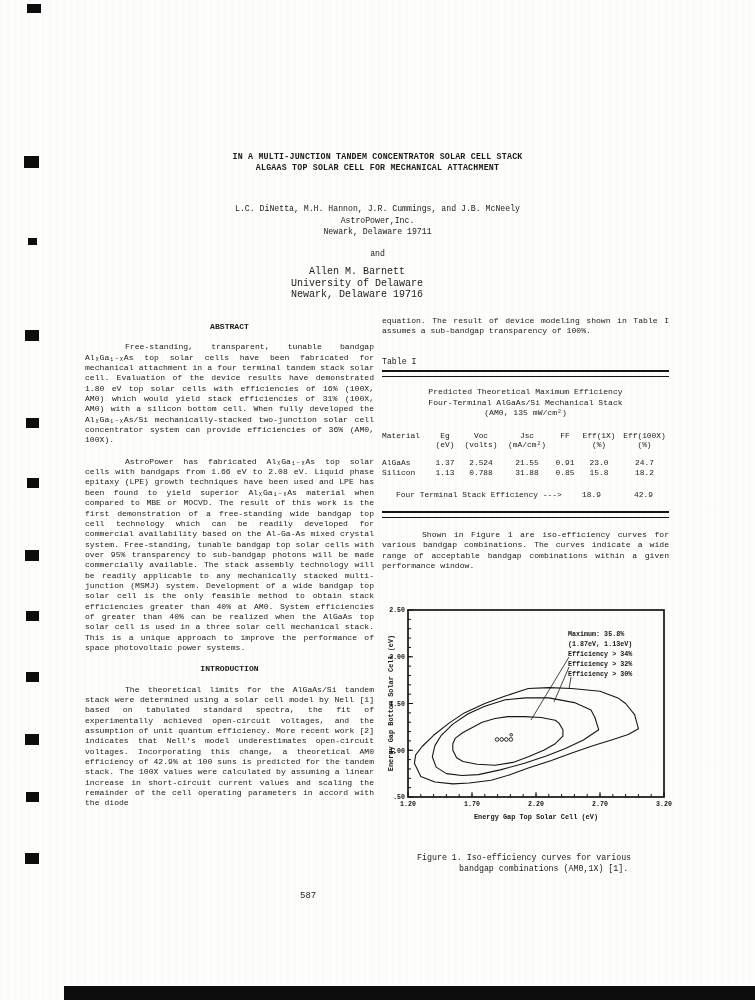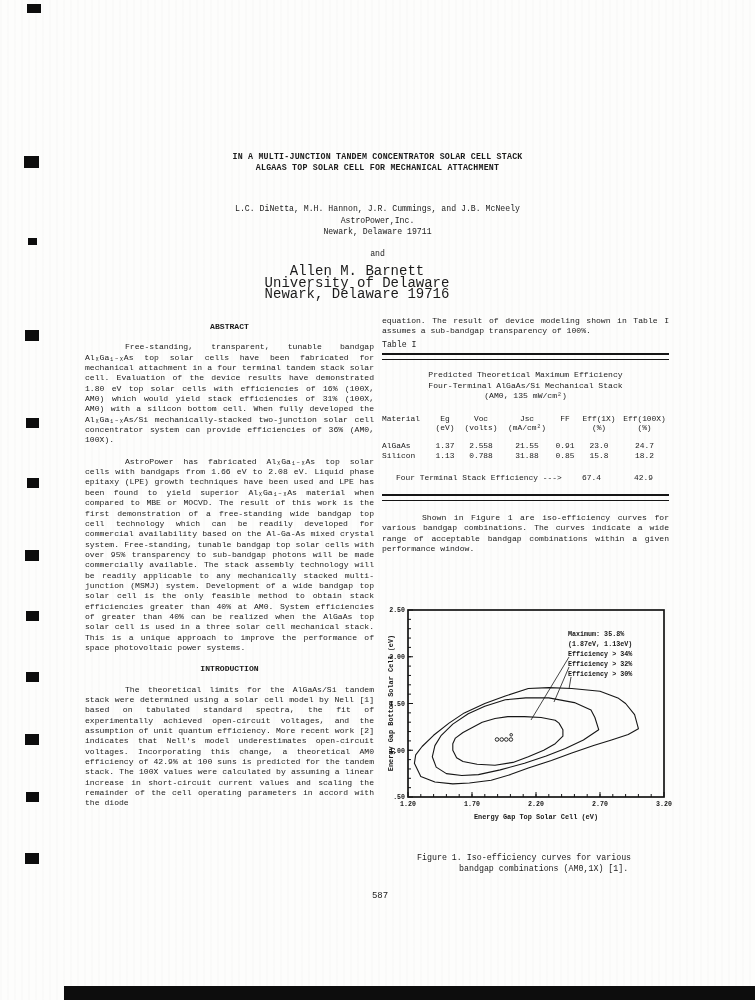--- a/index.html
+++ b/index.html
@@ -10,30 +10,30 @@
       #fdfdfc;
     font-family:"Liberation Mono", monospace;
     color:#1b1b1b;
     -webkit-font-smoothing:none;
   }
   .abs{position:absolute;}
   .ctr{text-align:center;}
   .title-block{left:0;top:151px;width:755px;font-size:8.3px;line-height:11px;font-weight:bold;letter-spacing:.2px;}
   .byline{left:0;top:203px;width:755px;font-size:8.2px;line-height:11.5px;}
   .and-line{left:0;top:249px;width:755px;font-size:8.2px;}
-  .byline2{left:0;top:266px;width:714px;font-size:14px;line-height:11.5px;}
+  .byline2{left:0;top:266px;width:714px;font-size:10px;line-height:11.5px;}
   .col{font-size:8.1px;line-height:10.35px;text-align:justify;}
   .col-left{left:85px;top:318px;width:289px;}
   .col-right{left:382px;top:316px;width:287px;}
   .para{text-indent:40px;margin:0 0 11px 0;}
   .para-noindent{text-indent:0;margin:0;}
   .sect-head{text-align:center;font-weight:bold;margin:4px 0 10px 0;text-indent:0;}
   .sect-head2{text-align:center;font-weight:bold;margin:10px 0 10px 0;text-indent:0;}
   
-  .tbl{margin-top:3px;}
+  .tbl{margin-top:20px;}
   .tbl-label{text-align:left;font-size:8.2px;margin-bottom:3px;}
   .dbl-rule{height:4px;border-top:2.6px solid #151515;border-bottom:1.3px solid #151515;margin:0 0 10px 0;}
   .dbl-rule.bottom{margin:10px 0 12px 0;}
   .tbl-title{text-align:center;font-size:8.1px;line-height:10.5px;margin-bottom:12px;}
   .tgrid{display:grid;grid-template-columns:48px 30px 42px 50px 26px 42px 49px;font-size:7.9px;line-height:9.6px;text-align:center;}
   .tgrid .c1{text-align:left;}
   .thead{margin-bottom:8px;}
   .trow{margin-bottom:1px;}
   .uline{}
   .tsum{position:relative;height:11px;margin:12px 0 2px 0;font-size:7.9px;}
@@ -41,21 +41,21 @@
   .tsum .v1{position:absolute;left:200px;}
   .tsum .v2{position:absolute;left:252px;}
   
   #figwrap{left:385px;top:600px;width:310px;height:245px;}
   svg text{font-family:"Liberation Mono", monospace;fill:#161616;}
   .tick-lab{font-size:6.6px;font-weight:bold;}
   .ax-lab{font-size:6.9px;font-weight:bold;}
   .ann{font-size:6.7px;font-weight:bold;}
   .caption{left:417px;top:852px;width:270px;font-size:8.3px;line-height:11px;}
   .caption .l2{margin-left:42px;}
-  .pagenum{left:300px;top:891px;width:160px;text-align:center;font-size:9px;}
+  .pagenum{left:300px;top:891px;width:160px;font-size:9px;}
   
   .blot{position:absolute;background:#0d0d0d;}
 </style>
 </head>
 <body>
 
 <div class="blot" style="left:27px;top:4px;width:14px;height:9px;"></div>
 <div class="blot" style="left:24px;top:156px;width:15px;height:12px;"></div>
 <div class="blot" style="left:28px;top:238px;width:9px;height:7px;"></div>
 <div class="blot" style="left:25px;top:330px;width:14px;height:11px;"></div>
@@ -130,38 +130,38 @@
           <div>(%)</div>
         </div>
       <div>
           <div>Eff(100X)</div>
           <div>(%)</div>
         </div>
     </div>
     <div class="tgrid trow">
       <div class="c1">AlGaAs</div>
       <div>1.37</div>
-      <div>2.558</div>
+      <div>2.524</div>
       <div>21.55</div>
       <div>0.91</div>
       <div>23.0</div>
       <div>24.7</div>
     </div>
     <div class="tgrid trow">
       <div class="c1">Silicon</div>
       <div>1.13</div>
       <div>0.788</div>
       <div>31.88</div>
       <div>0.85</div>
       <div class="uline">15.8</div>
       <div class="uline">18.2</div>
     </div>
     <div class="tsum">
       <span class="lbl">Four Terminal Stack Efficiency ---&gt;</span>
-      <span class="v1">67.4</span>
+      <span class="v1">18.9</span>
       <span class="v2">42.9</span>
     </div>
     <div class="dbl-rule bottom"></div>
   </div>
 
   <p class="para" style="margin-top:2px;">Shown in Figure 1 are iso-efficiency curves for various bandgap combinations. The curves indicate a wide range of acceptable bandgap combinations within a given performance window.</p>
 </div>
 
 <div class="abs" id="figwrap">
   <svg id="plot" width="310" height="245" viewBox="0 0 310 245">

